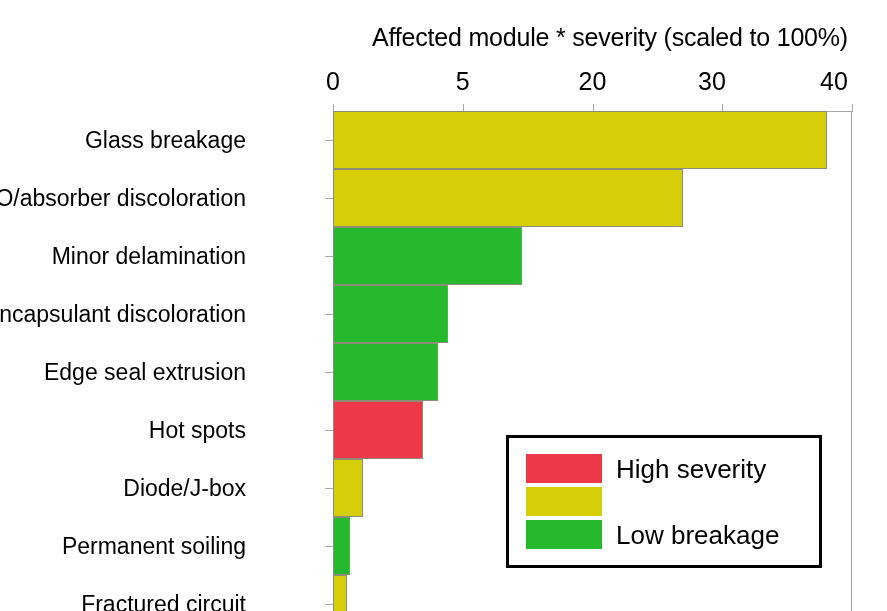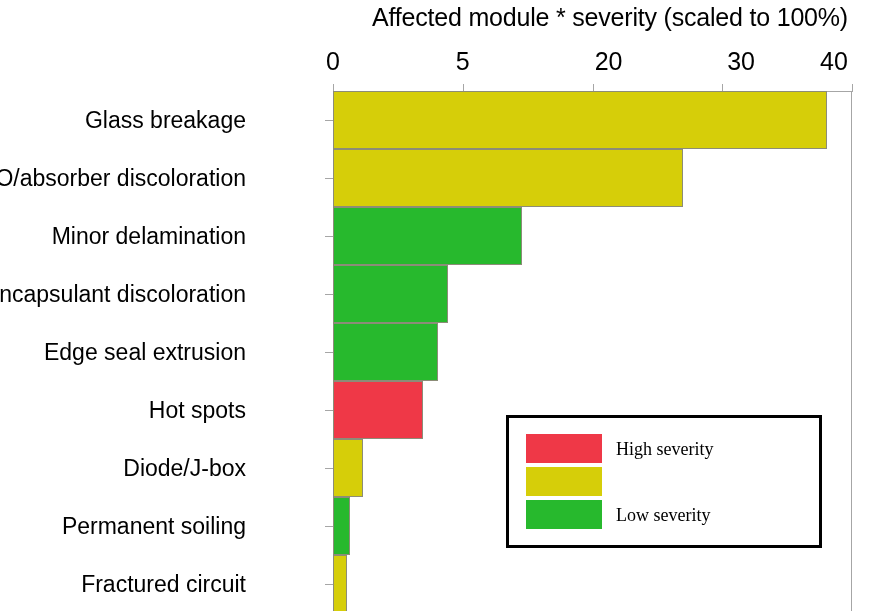--- a/index.html
+++ b/index.html
@@ -13,20 +13,21 @@
     overflow: hidden;
     font-family: "Liberation Sans", sans-serif;
     color: #000000;
     -webkit-font-smoothing: antialiased;
   }
 
   #chart-root {
     position: relative;
     width: 887px;
     height: 516px;
+    margin-top: 20px;
   }
 
   
   .chart-title {
     position: absolute;
     left: 333px;
     top: 2px;
     width: 554px;
     text-align: center;
     font-size: 25px;
@@ -138,45 +139,44 @@
     display: flex;
     align-items: center;
   }
   .legend-swatch {
     width: 76px;
     height: 29px;
     flex: 0 0 auto;
   }
   .legend-text {
     margin-left: 14px;
-    font-size: 18px;
+    font-size: 26px;
     line-height: 30px;
     white-space: nowrap;
     color: #000;
-    font-family: Liberation Serif, serif;
   }
 </style>
 </head>
 <body>
 
 <div id="chart-root">
 
   <div class="chart-title">Affected module * severity (scaled to 100%)</div>
 
   <div class="axis-top">
     <div class="axis-line"></div>
     <div id="ticks-container">
         <div class="tick" style="left: 0px;"></div>
         <div class="tick-label" style="left: 0px;">0</div>
         <div class="tick" style="left: 129.75px;"></div>
         <div class="tick-label" style="left: 129.75px;">5</div>
         <div class="tick" style="left: 259.5px;"></div>
-        <div class="tick-label" style="left: 259.5px; text-align: right;">20</div>
+        <div class="tick-label" style="left: 259.5px;">20</div>
         <div class="tick" style="left: 389.25px;"></div>
-        <div class="tick-label" style="left: 392px; text-align: right;">30</div>
+        <div class="tick-label" style="left: 379px;">30</div>
         <div class="tick" style="left: 519px;"></div>
         <div class="tick-label" style="left: 501px;">40</div>
       </div>
   </div>
 
   <div id="cat-labels">
       <div class="cat-label" style="top: 106px;">Glass breakage</div>
       <div class="cat-tick" style="top: 120px;"></div>
       <div class="cat-label" style="top: 164px;">TCO/absorber discoloration</div>
       <div class="cat-tick" style="top: 178px;"></div>
@@ -233,18 +233,18 @@
     <div id="legend-items">
         <div class="legend-item" style="top: 14px;">
           <div class="legend-swatch" style="background: rgb(239, 56, 71);"></div>
           <div class="legend-text">High severity</div>
         </div>
         <div class="legend-item" style="top: 47px;">
           <div class="legend-swatch" style="background: rgb(214, 206, 9);"></div>
         </div>
         <div class="legend-item" style="top: 80px;">
           <div class="legend-swatch" style="background: rgb(39, 185, 45);"></div>
-          <div class="legend-text">Low severity</div>
+          <div class="legend-text">Low breakage</div>
         </div>
       </div>
   </div>
 
 </div>
 
 </body></html>

